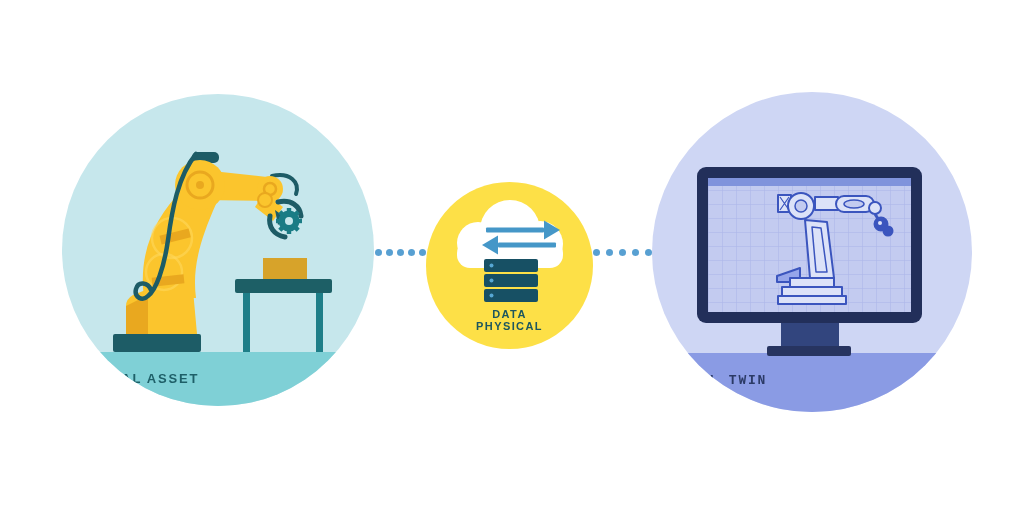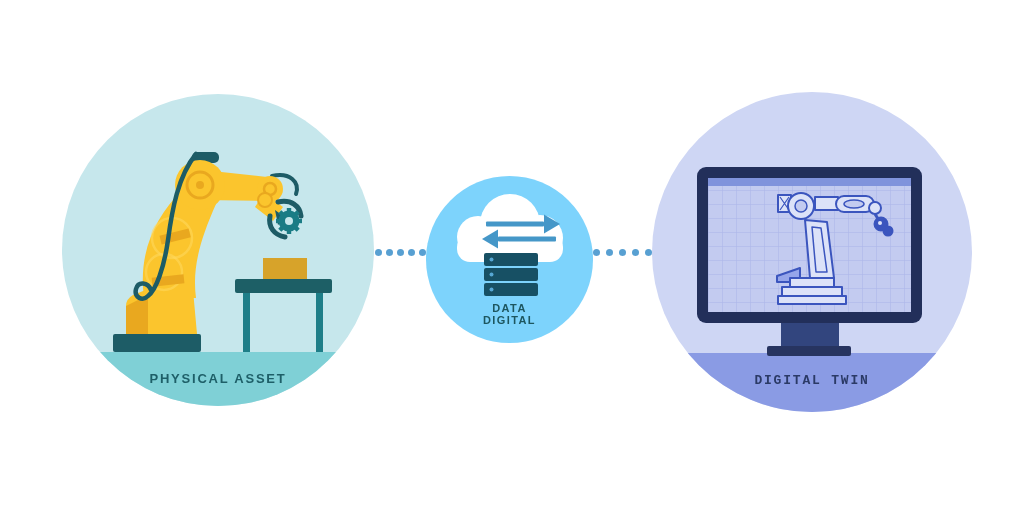--- a/index.html
+++ b/index.html
@@ -3,28 +3,28 @@
 <meta charset="utf-8">
 <style>
   html,body{margin:0;padding:0;background:#ffffff;}
   body{
     width:1024px;height:512px;position:relative;overflow:hidden;
     font-family:"Liberation Sans", sans-serif;
   }
   .stage{position:absolute;inset:0;}
   .circle{position:absolute;border-radius:50%;overflow:hidden;}
   .circle-physical{left:62px;top:94px;width:312px;height:312px;background:#c6e7ec;}
-  .circle-exchange{left:426px;top:176px;width:167px;height:167px;background:#7dd3fc;}
+  .circle-exchange{left:426px;top:182px;width:167px;height:167px;background:#fde047;}
   .circle-digital{left:652px;top:92px;width:320px;height:320px;background:#ced6f4;font-family:Liberation Mono, monospace;}
   .floor{position:absolute;left:0;right:0;bottom:0;}
   .floor-physical{height:54px;background:#7fd0d6;}
   .floor-digital{height:59px;background:#8a9be4;}
   .scene{position:absolute;left:0;top:0;}
   .panel-label{
-    position:absolute;left:0;right:0;text-align:center;
+    position:absolute;left:0;right:0;
     font-weight:bold;font-size:13px;letter-spacing:1.8px;
   }
   .label-physical{top:277px;color:#1e5f68;}
   .label-digital{top:281px;color:#2b3a66;}
   .label-exchange{
     position:absolute;left:0;right:0;top:126px;text-align:center;
     font-weight:bold;font-size:11px;letter-spacing:1.4px;line-height:12px;color:#1d565f;
   }
   .dots{position:absolute;display:flex;align-items:center;}
   .dots-left{left:375px;top:249px;gap:4px;}
@@ -128,21 +128,21 @@
         <rect x="58" y="77" width="54" height="13" rx="2" fill="#175064"></rect>
         <rect x="58" y="92" width="54" height="13" rx="2" fill="#175064"></rect>
         <rect x="58" y="107" width="54" height="13" rx="2" fill="#175064"></rect>
         <circle cx="65.5" cy="83.5" r="2" fill="#57a7d4"></circle>
         <circle cx="65.5" cy="98.5" r="2" fill="#57a7d4"></circle>
         <circle cx="65.5" cy="113.5" r="2" fill="#57a7d4"></circle>
       </g>
     </svg>
     <div class="label-exchange">
       <div>DATA</div>
-      <div>DIGITAL</div>
+      <div>PHYSICAL</div>
     </div>
   </div>
 
   <div class="dots dots-right">
     <div class="dot"></div>
     <div class="dot"></div>
     <div class="dot"></div>
     <div class="dot"></div>
     <div class="dot"></div>
   </div>

